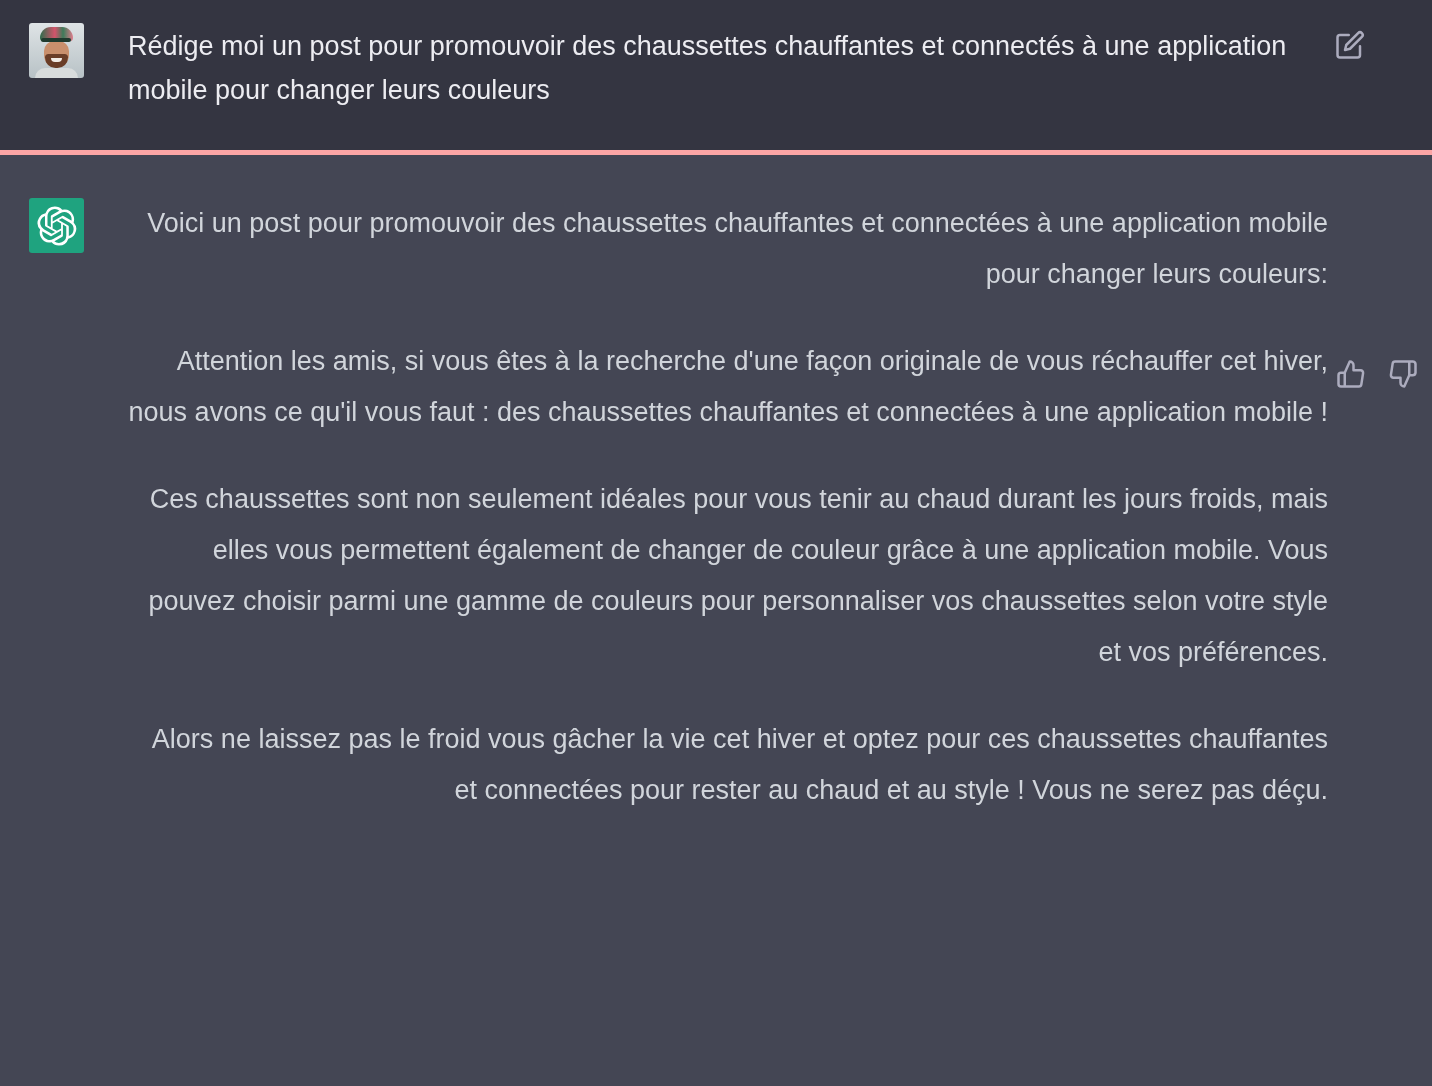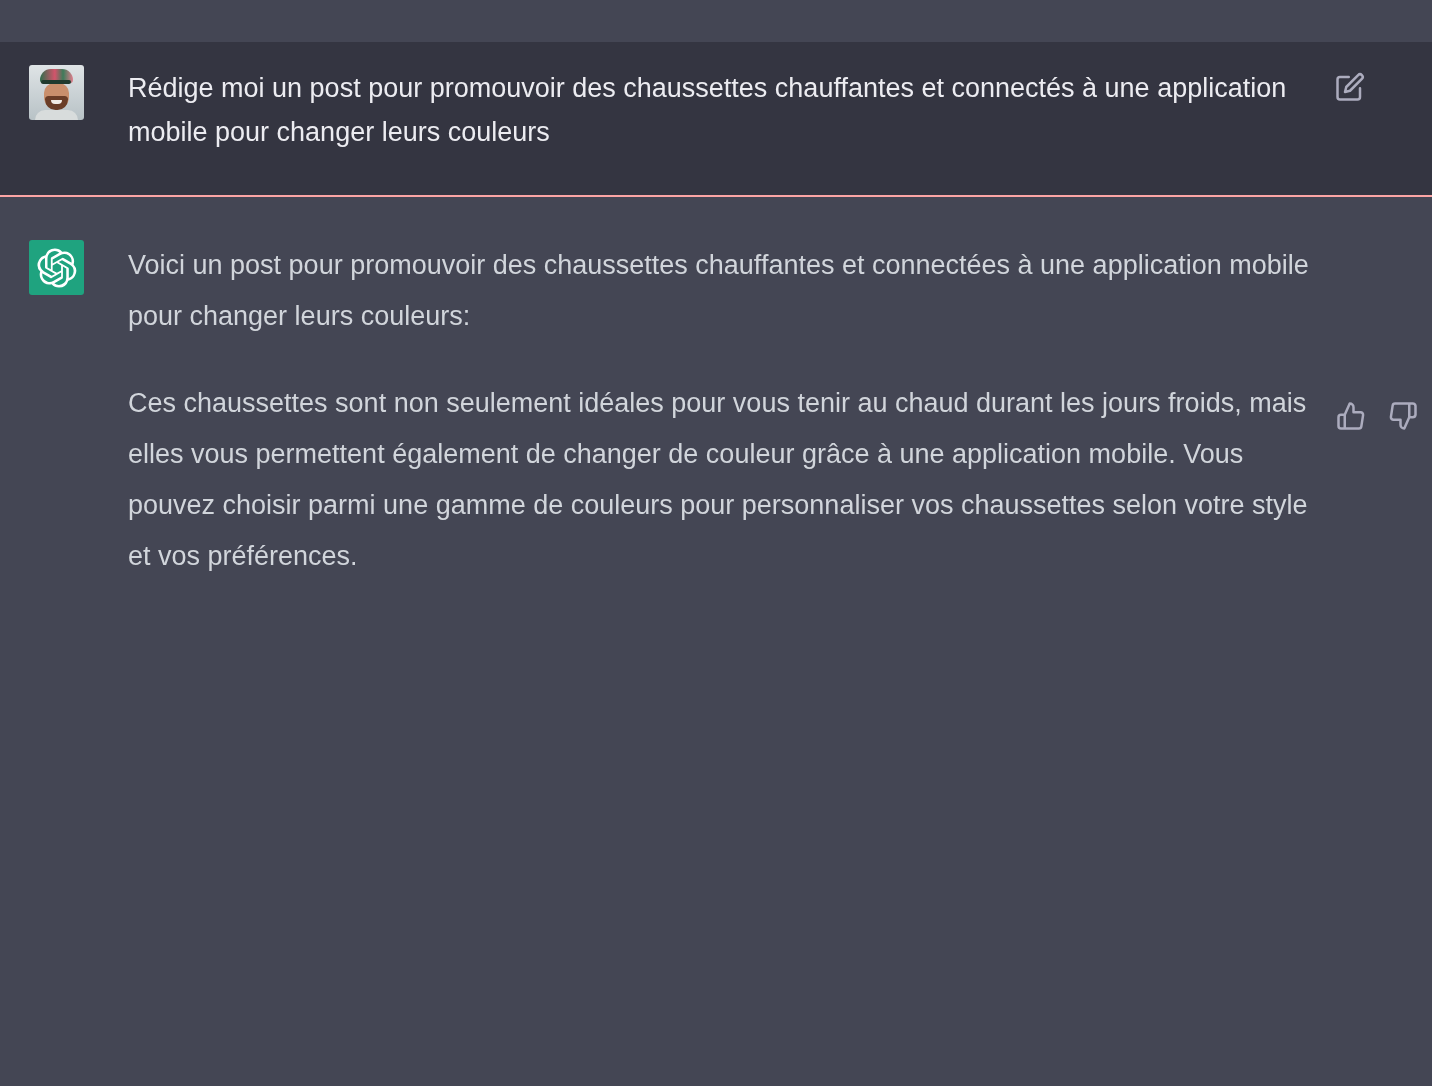--- a/index.html
+++ b/index.html
@@ -10,26 +10,26 @@
       background: #444654;
       font-family: "Liberation Sans", "DejaVu Sans", sans-serif;
     }
     .msg {
       position: relative;
       width: 1432px;
     }
     .msg-user {
       background: #343541;
       height: 155px;
-      border-bottom: 2px solid #fca5a5;
-      margin-top: 42px;
+      border-bottom: 5px solid #fca5a5;
     }
     .msg-assistant {
       background: #444654;
       height: 931px;
+      text-align: right;
     }
     .avatar {
       position: absolute;
       left: 29px;
       width: 55px;
       height: 55px;
       border-radius: 3px;
       overflow: hidden;
     }
     .msg-user .avatar { top: 23px; }
@@ -118,21 +118,23 @@
 </div>
 
 <div class="msg msg-assistant">
   <div class="avatar">
     <svg width="40" height="40" viewBox="0 0 41 41" fill="none">
       <path fill="#ffffff" d="M37.53 16.87a9.96 9.96 0 0 0-.86-8.18 10.08 10.08 0 0 0-10.85-4.83A9.96 9.96 0 0 0 18.3.5a10.08 10.08 0 0 0-9.61 6.98 9.97 9.97 0 0 0-6.66 4.83 10.08 10.08 0 0 0 1.24 11.82 9.96 9.96 0 0 0 .86 8.18 10.08 10.08 0 0 0 10.85 4.83 9.96 9.96 0 0 0 7.51 3.35 10.08 10.08 0 0 0 9.62-6.99 9.97 9.97 0 0 0 6.66-4.83 10.08 10.08 0 0 0-1.24-11.8zM22.5 37.88a7.47 7.47 0 0 1-4.8-1.74l.24-.13 7.97-4.6a1.3 1.3 0 0 0 .65-1.13V19.05l3.37 1.95a.12.12 0 0 1 .07.09v9.31a7.5 7.5 0 0 1-7.5 7.48zM6.39 31a7.46 7.46 0 0 1-.9-5.02l.24.14 7.97 4.6a1.3 1.3 0 0 0 1.3 0l9.73-5.62v3.89a.12.12 0 0 1-.05.1l-8.06 4.65A7.5 7.5 0 0 1 6.39 31zM4.3 13.62a7.47 7.47 0 0 1 3.9-3.29v9.47a1.3 1.3 0 0 0 .65 1.13l9.73 5.62-3.37 1.95a.12.12 0 0 1-.11.01l-8.06-4.66A7.5 7.5 0 0 1 4.3 13.62zm27.66 6.44-9.73-5.62 3.37-1.94a.12.12 0 0 1 .11-.01l8.06 4.65a7.49 7.49 0 0 1-1.16 13.52v-9.47a1.3 1.3 0 0 0-.65-1.13zm3.35-5.05-.24-.14-7.96-4.64a1.3 1.3 0 0 0-1.31 0l-9.73 5.62V11.96a.12.12 0 0 1 .05-.1l8.06-4.65a7.49 7.49 0 0 1 11.13 7.76zM14.2 21.9l-3.37-1.95a.12.12 0 0 1-.07-.09v-9.31a7.49 7.49 0 0 1 12.28-5.75l-.24.13-7.97 4.6a1.3 1.3 0 0 0-.65 1.13zm1.83-3.95 4.34-2.5 4.33 2.5v5l-4.33 2.5-4.34-2.5z"></path>
     </svg>
   </div>
   <div class="text">
     <p>Voici un post pour promouvoir des chaussettes chauffantes et connectées à une application mobile pour changer leurs couleurs:</p>
+    <p>Attention les amis, si vous êtes à la recherche d'une façon originale de vous réchauffer cet hiver, nous avons ce qu'il vous faut : des chaussettes chauffantes et connectées à une application mobile !</p>
     <p>Ces chaussettes sont non seulement idéales pour vous tenir au chaud durant les jours froids, mais elles vous permettent également de changer de couleur grâce à une application mobile. Vous pouvez choisir parmi une gamme de couleurs pour personnaliser vos chaussettes selon votre style et vos préférences.</p>
+    <p>Alors ne laissez pas le froid vous gâcher la vie cet hiver et optez pour ces chaussettes chauffantes et connectées pour rester au chaud et au style ! Vous ne serez pas déçu.</p>
   </div>
   <div class="icon-btn thumbs-up">
     <svg width="30" height="30" viewBox="0 0 24 24">
       <path d="M14 9V5a3 3 0 0 0-3-3l-4 9v11h11.28a2 2 0 0 0 2-1.7l1.38-9a2 2 0 0 0-2-2.3zM7 22H4a2 2 0 0 1-2-2v-7a2 2 0 0 1 2-2h3"></path>
     </svg>
   </div>
   <div class="icon-btn thumbs-down">
     <svg width="30" height="30" viewBox="0 0 24 24">
       <path d="M10 15v4a3 3 0 0 0 3 3l4-9V2H5.72a2 2 0 0 0-2 1.7l-1.38 9a2 2 0 0 0 2 2.3zm7-13h2.67A2.31 2.31 0 0 1 22 4v7a2.31 2.31 0 0 1-2.33 2H17"></path>
     </svg>

